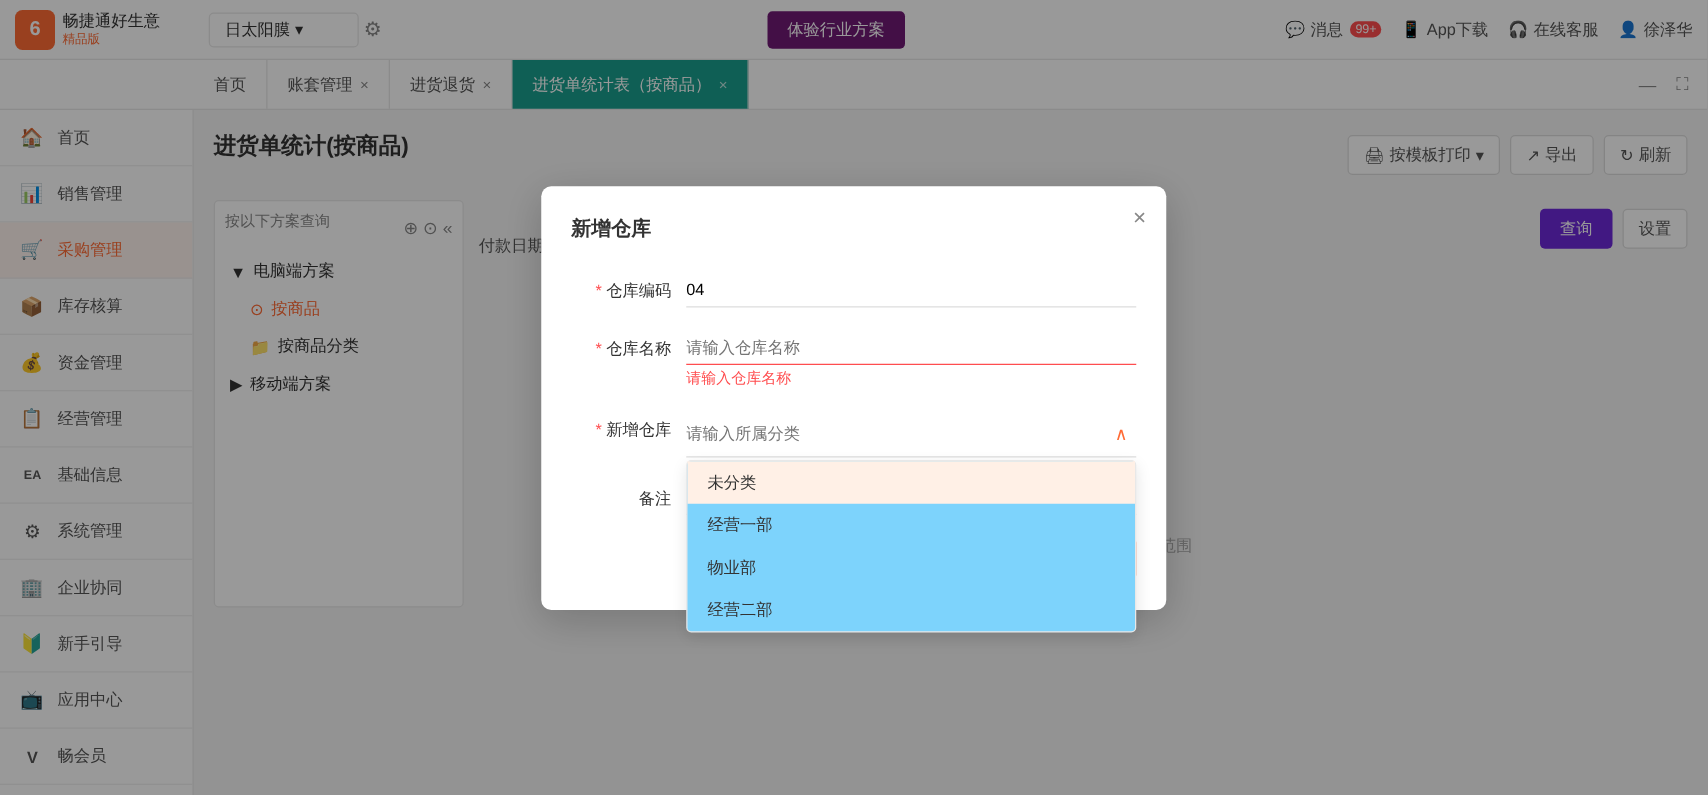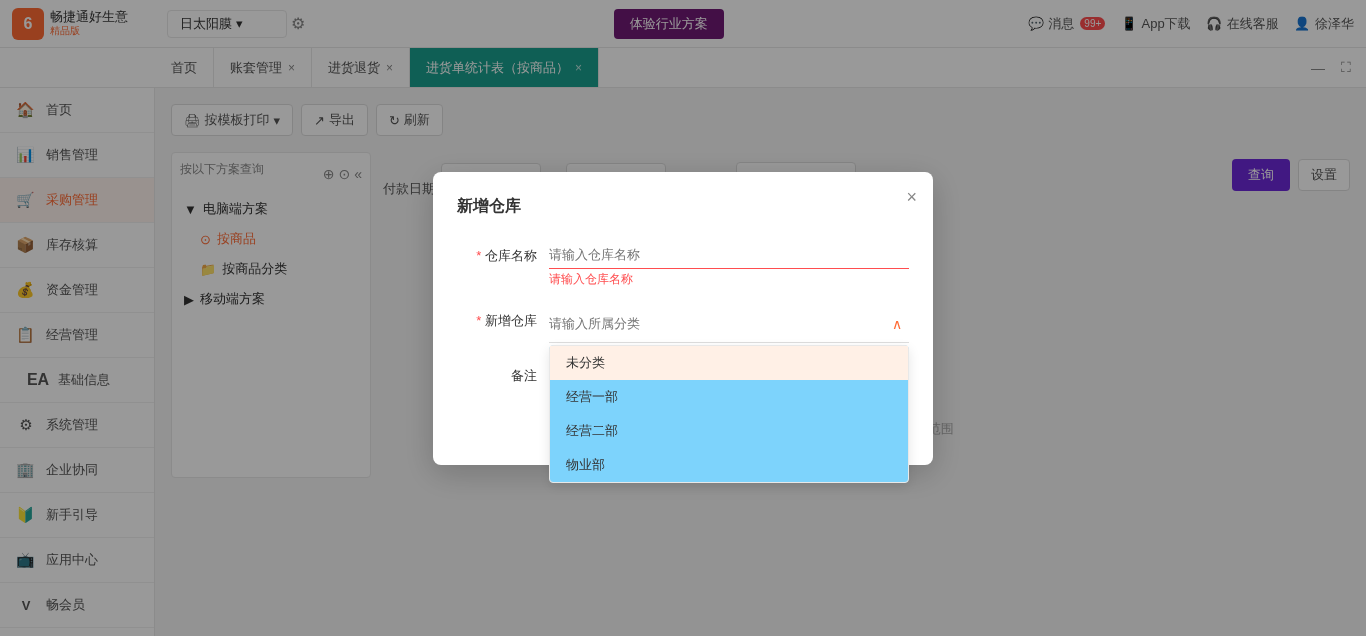--- a/index.html
+++ b/index.html
@@ -339,21 +339,21 @@
     </div>
     <div class="sidebar-item">
       <span class="sidebar-icon">💰</span>
       <span>资金管理</span>
     </div>
     <div class="sidebar-item">
       <span class="sidebar-icon">📋</span>
       <span>经营管理</span>
     </div>
     <div class="sidebar-item">
-      <span class="sidebar-icon" style="font-size:16px;font-weight:bold;margin-left:12px;">EA</span>
+      <span class="sidebar-icon" style="font-size:10px;font-weight:bold;">EA</span>
       <span>基础信息</span>
     </div>
     <div class="sidebar-item">
       <span class="sidebar-icon">⚙</span>
       <span>系统管理</span>
     </div>
     <div class="sidebar-item">
       <span class="sidebar-icon">🏢</span>
       <span>企业协同</span>
     </div>
@@ -366,20 +366,21 @@
       <span>应用中心</span>
     </div>
     <div class="sidebar-item">
       <span class="sidebar-icon" style="font-size:13px;font-weight:bold;">V</span>
       <span>畅会员</span>
     </div>
   </div>
 
   <div class="content-area">
     <div style="display:flex; align-items:center; justify-content:space-between; margin-bottom:16px;">
+      <h1 class="page-title">进货单统计(按商品)</h1>
       <div style="display:flex; gap:8px; align-items:center;">
         <button class="btn-outline">
           <span>🖨</span>
           <span>按模板打印</span>
           <span>▾</span>
         </button>
         <button class="btn-outline">
           <span>↗</span>
           <span>导出</span>
         </button>
@@ -457,42 +458,48 @@
       </div>
     </div>
   </div>
 </div>
 
 <div class="modal-overlay">
   <div class="modal">
     <div class="modal-title">新增仓库</div>
     <span class="modal-close">×</span>
 
+    <div class="form-row">
+      <label class="form-label required">仓库编码</label>
+      <div class="form-field-wrap">
+        <input class="form-input" type="text" value="04" style="">
+      </div>
+    </div>
 
     <div class="form-row">
       <label class="form-label required">仓库名称</label>
       <div class="form-field-wrap">
         <input class="form-input error" type="text" placeholder="请输入仓库名称" style="">
         <span class="error-msg">请输入仓库名称</span>
       </div>
     </div>
 
     <div class="form-row">
       <label class="form-label required">新增仓库</label>
       <div class="class-select-wrap">
         <div class="class-select-input">
           <input type="text" placeholder="请输入所属分类" style="">
           <div class="class-chevron">∧</div>
         </div>
 
         <div class="dropdown-list">
           <div class="dropdown-item highlighted">未分类</div>
           <div class="dropdown-item">经营一部</div>
+          <div class="dropdown-item">物业部</div>
           <div class="dropdown-item">经营二部</div>
-          <div class="dropdown-item">物业部</div>
         </div>
       </div>
     </div>
 
     <div class="form-row">
       <label class="form-label">备注</label>
       <div class="form-field-wrap">
         <input class="form-input" type="text" placeholder="" style="">
       </div>
     </div>

